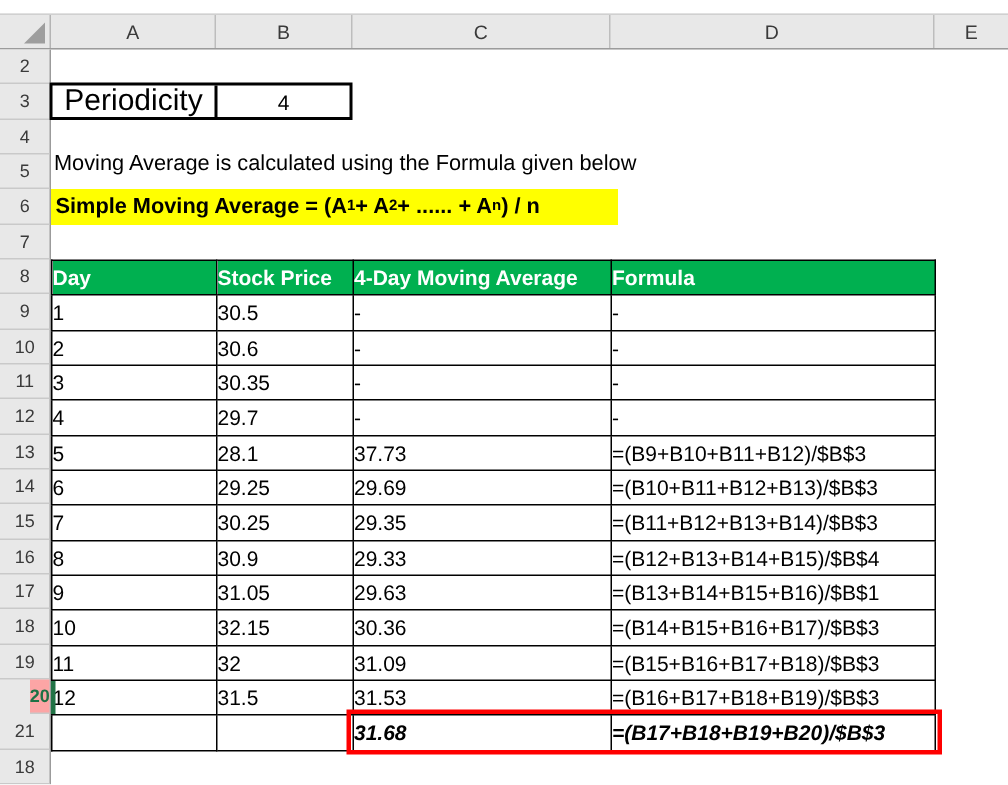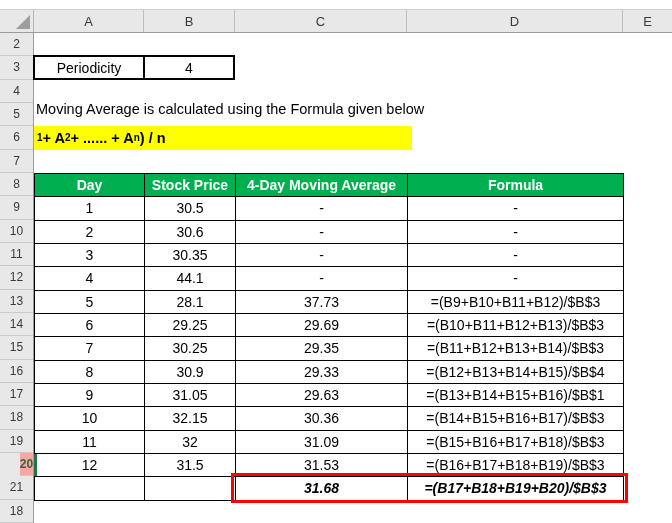--- a/index.html
+++ b/index.html
@@ -55,21 +55,21 @@
   .row-head.active { color: #1e7145; font-weight: bold; background: #fca5a5; margin-left: 20px; }
   
   .periodicity-box {
     position: absolute; left: 33px; top: 55px; width: 202px; height: 25px;
     display: flex;
     border: 2px solid #000;
     background: #fff;
   }
   .periodicity-box .p-label {
     width: 110px; display: flex; align-items: center; justify-content: center;
-    font-size: 14px; border-right: 2px solid #000;
+    font-size: 20px; border-right: 2px solid #000;
   }
   .periodicity-box .p-value {
     flex: 1; display: flex; align-items: center; justify-content: center;
     font-size: 14px;
   }
   
   .description {
     position: absolute; left: 36px; top: 97px; height: 23px;
     display: flex; align-items: center;
     font-size: 14.5px;
@@ -85,21 +85,21 @@
   .banner sub { font-size: 10px; }
   
   table.ma-table {
     position: absolute; left: 34px; top: 173px; width: 589px;
     border-collapse: collapse; table-layout: fixed;
   }
   table.ma-table td, table.ma-table th {
     border: 1.5px solid #000;
     height: 23.333px;
     padding: 0;
-    text-align: center; vertical-align: middle;
+    text-align: left; vertical-align: middle;
     font-size: 14px;
     overflow: hidden; white-space: nowrap;
     background: #fff;
   }
   table.ma-table th {
     background: #00b050; color: #fff; font-weight: bold;
   }
   tr.total-row td { font-weight: bold; font-style: italic; }
   td.day13-cell { background: #808080; color: #fff; font-weight: bold; }
   
@@ -155,20 +155,21 @@
   </div>
 
   <div class="periodicity-box">
     <div class="p-label">Periodicity</div>
     <div class="p-value">4</div>
   </div>
 
   <div class="description">Moving Average is calculated using the Formula given below</div>
 
   <div class="banner">
+      <span>Simple Moving Average = (A</span>
       <sub>1</sub>
       <span> + A</span>
       <sub>2</sub>
       <span> + ...... + A</span>
       <sub>n</sub>
       <span>) / n</span>
     </div>
 
   <table class="ma-table">
     <colgroup>
@@ -197,21 +198,21 @@
         <td>-</td>
       </tr>
       <tr>
         <td>3</td>
         <td>30.35</td>
         <td>-</td>
         <td>-</td>
       </tr>
       <tr>
         <td>4</td>
-        <td>44.1</td>
+        <td>29.7</td>
         <td>-</td>
         <td>-</td>
       </tr>
       <tr>
         <td>5</td>
         <td>28.1</td>
         <td>37.73</td>
         <td>=(B9+B10+B11+B12)/$B$3</td>
       </tr>
       <tr>

